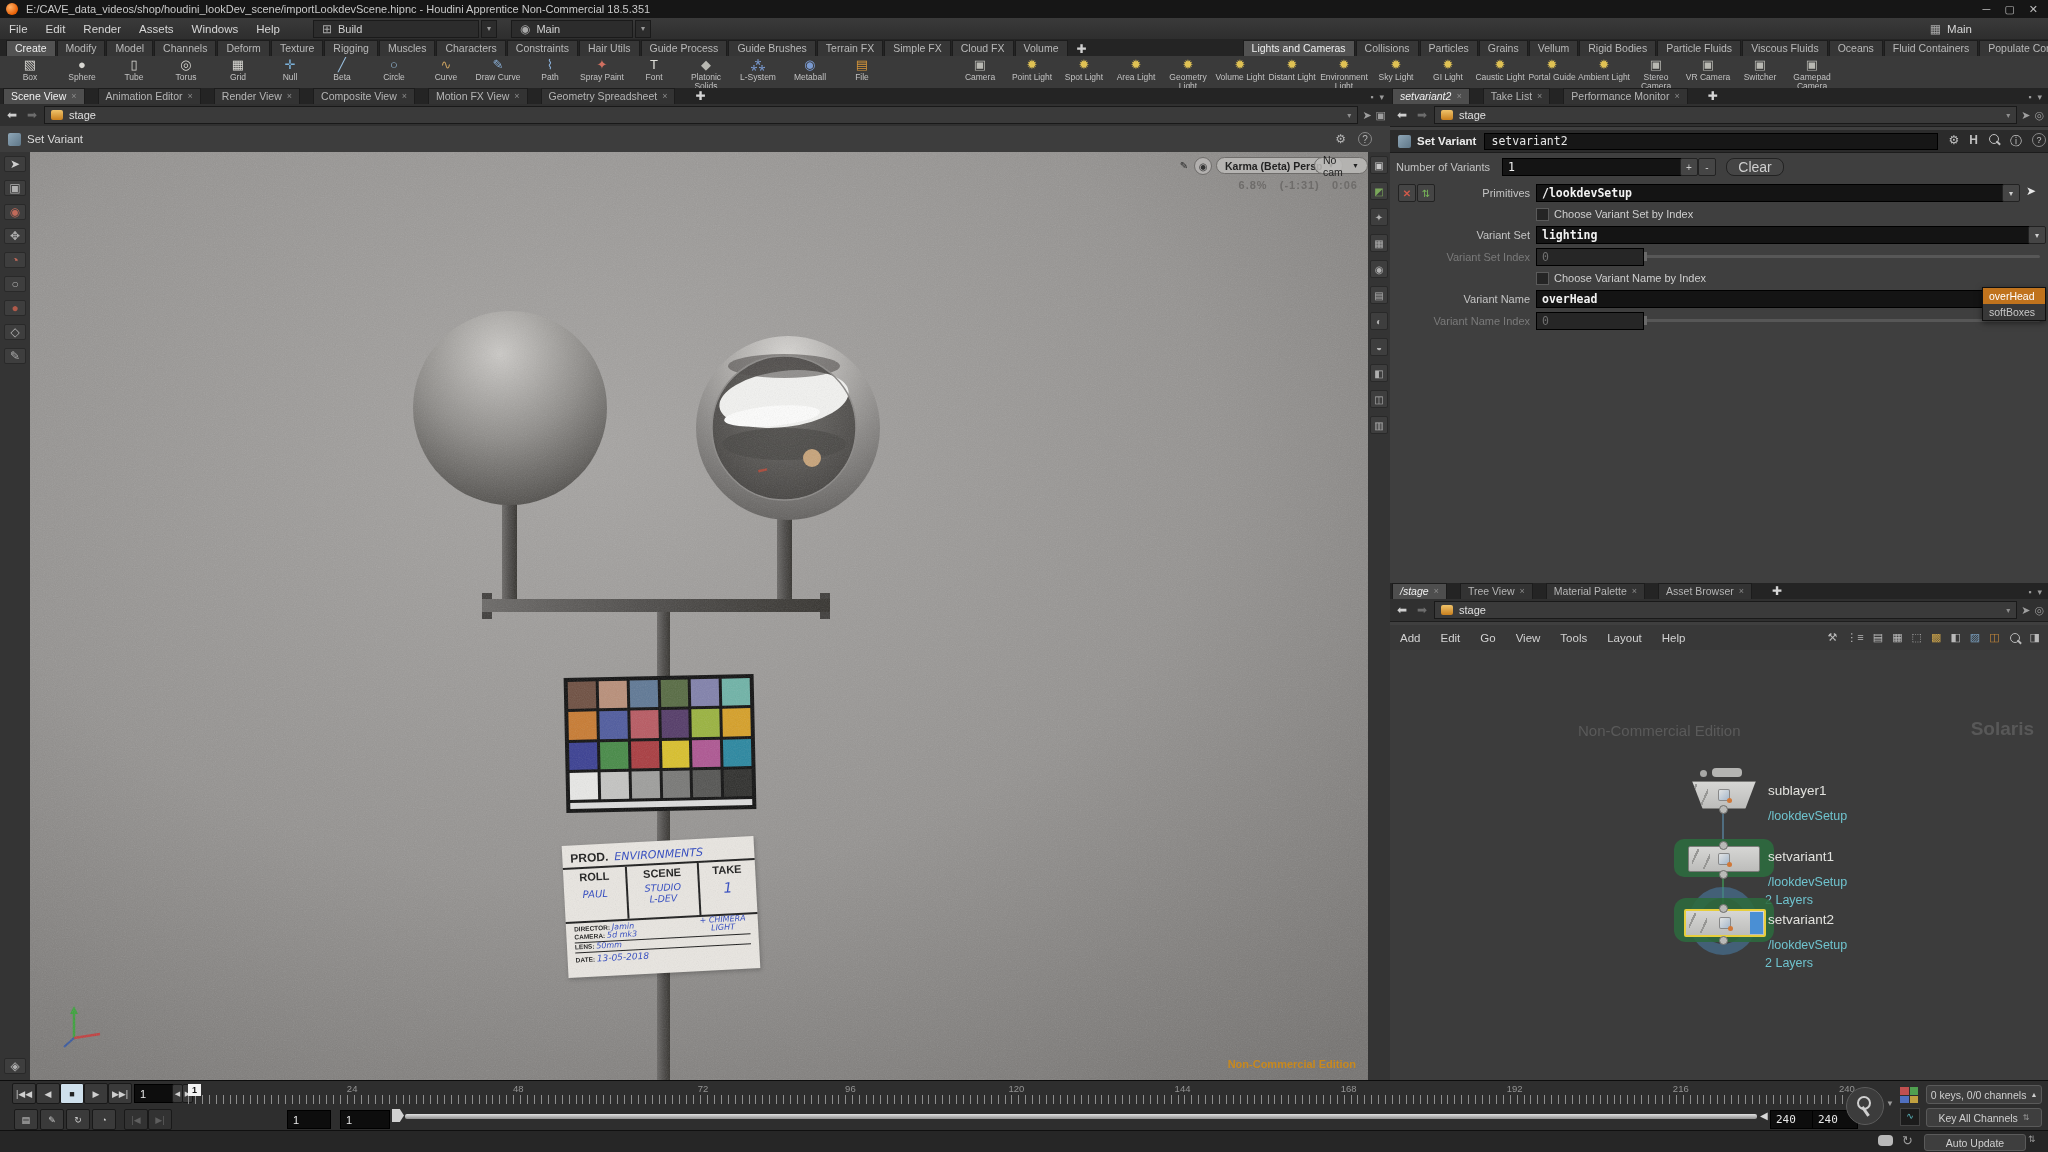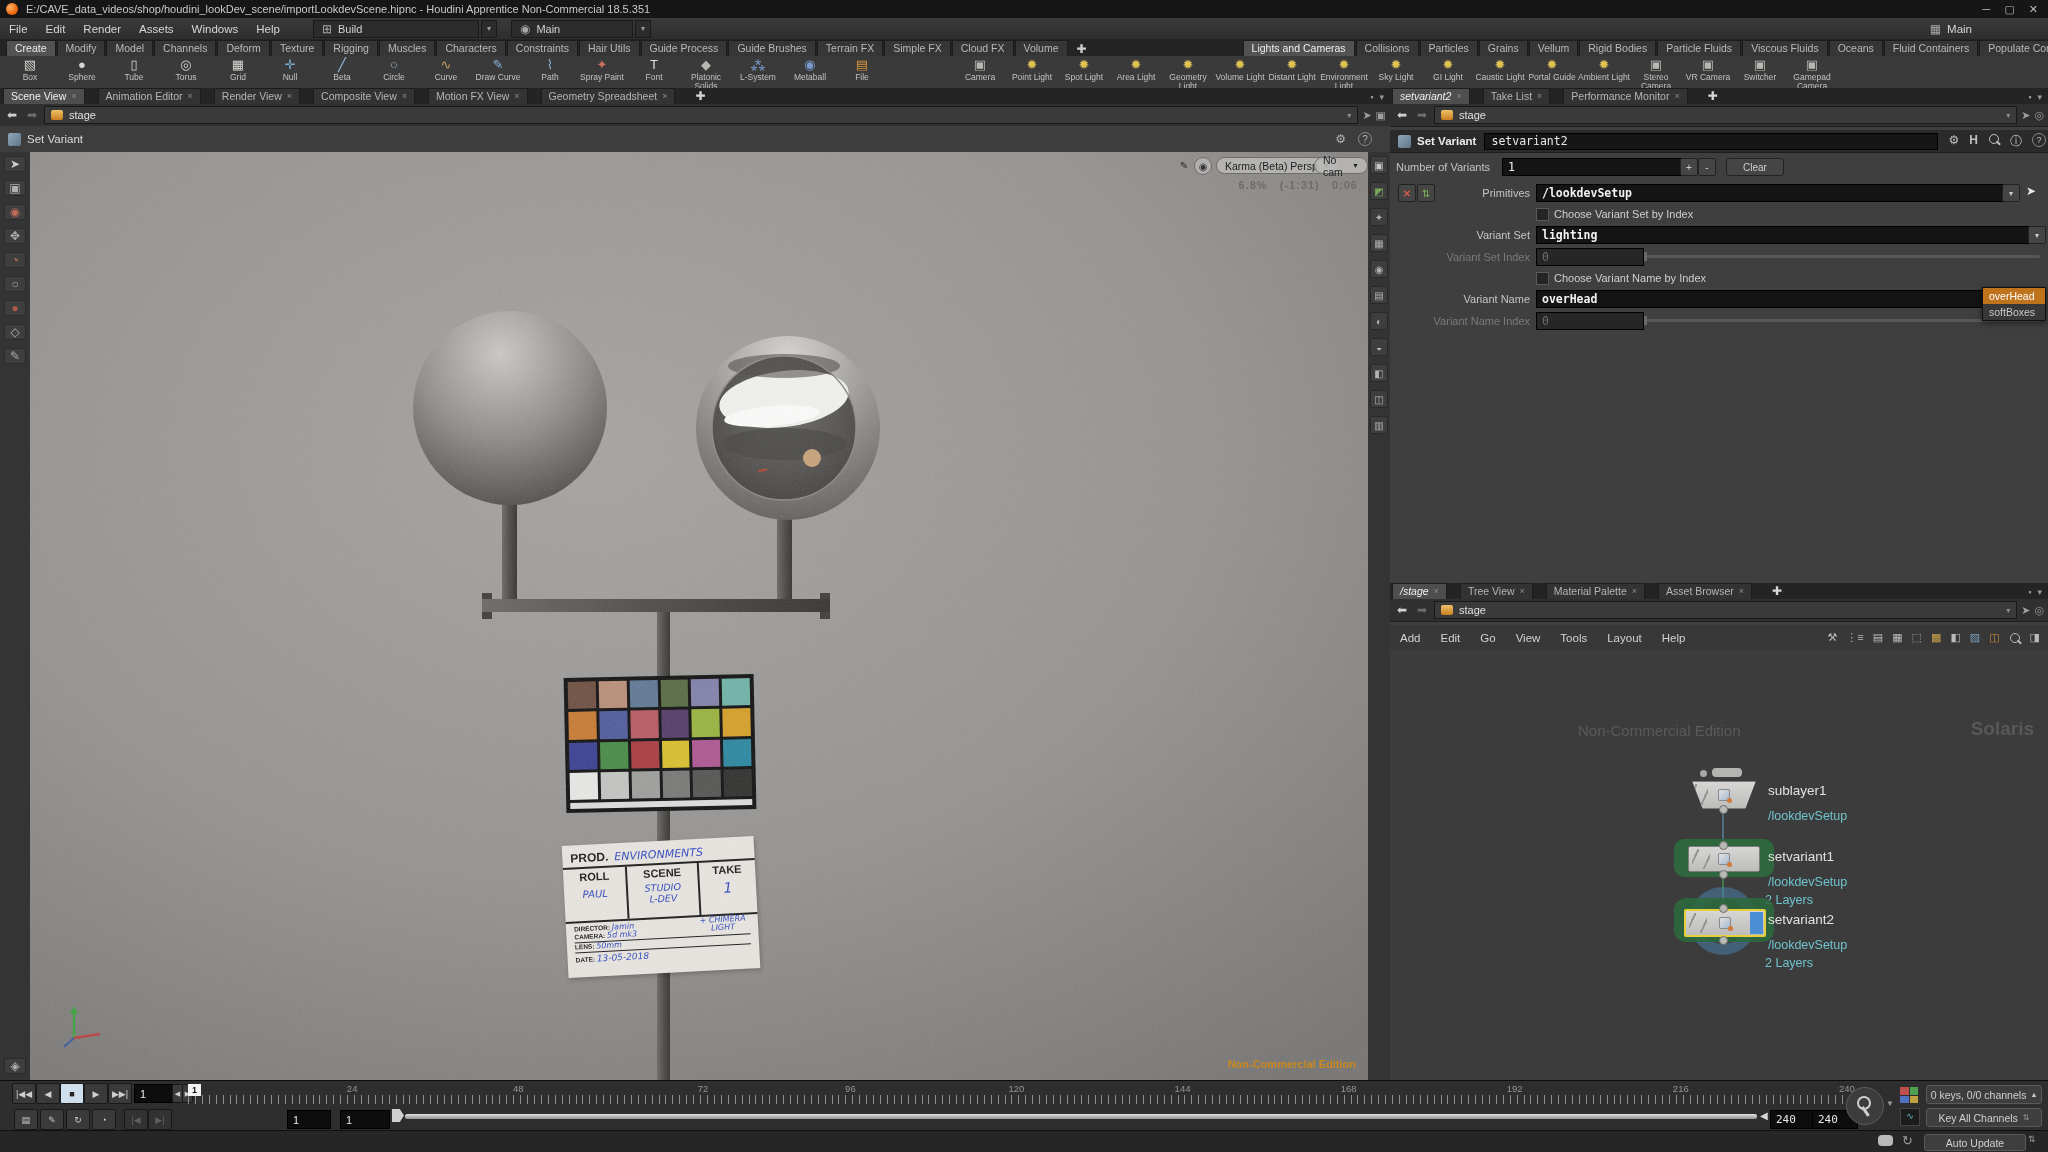--- a/index.html
+++ b/index.html
@@ -537,21 +537,21 @@
       </div>
 
       
       <svg id="noiselayer">
           <rect width="100%" height="100%" filter="url(#grain)"></rect>
         </svg>
 
       
       <span class="vpminiic" style="left:1146px;top:5px;background:none;border:none;color:#2a2a2a;">✎</span>
       <span class="vpminiic" style="left:1164px;top:5px;">◉</span>
-      <span class="pill" style="left:1186px;top:5px;">
+      <span class="pill" style="left:1186px;top:5px;font-weight:bold;">
         <span>Karma (Beta) Persp</span>
         <span style="font-size:7px;">▼</span>
       </span>
       <span class="pill" style="left:1284px;top:5px;">
         <span>No cam</span>
         <span style="font-size:7px;">▼</span>
       </span>
       <div id="vpstats">
         <span>6.8%</span>&nbsp;&nbsp;
         <span>(-1:31)</span>&nbsp;&nbsp;
@@ -608,21 +608,21 @@
           </span>
         <span>ⓘ</span>
         <span style="border:1px solid #888;border-radius:50%;width:12px;height:12px;font-size:9px;display:flex;align-items:center;justify-content:center;">?</span>
       </span>
     </div>
 
     <span class="paramlabel" style="left:0;top:73px;width:100px;">Number of Variants</span>
     <span class="pfield mono" style="left:112px;top:70px;width:170px;">1</span>
     <span class="sqbtn" style="left:290px;top:70px;">+</span>
     <span class="sqbtn" style="left:308px;top:70px;">-</span>
-    <span class="sqbtn" style="left:336px;top:70px;width:56px;font-size:10px;border-radius:3px;">Clear</span>
+    <span class="sqbtn" style="left:336px;top:70px;width:56px;font-size:14px;border-radius:8px;">Clear</span>
 
     <span class="sqbtn" style="left:8px;top:96px;color:#d05a4a;font-weight:bold;">✕</span>
     <span class="sqbtn" style="left:27px;top:96px;color:#7ab85a;">⇅</span>
 
     <span class="paramlabel" style="left:40px;top:99px;width:100px;">Primitives</span>
     <span class="pfield mono" style="left:146px;top:96px;width:462px;font-weight:bold;">/lookdevSetup</span>
     <span class="sqbtn" style="left:612px;top:96px;font-size:8px;">▾</span>
     <span style="position:absolute;left:636px;top:96px;color:#e8e8e8;font-size:12px;">➤</span>
 
     <span class="checkbox" style="left:146px;top:120px;"></span>

